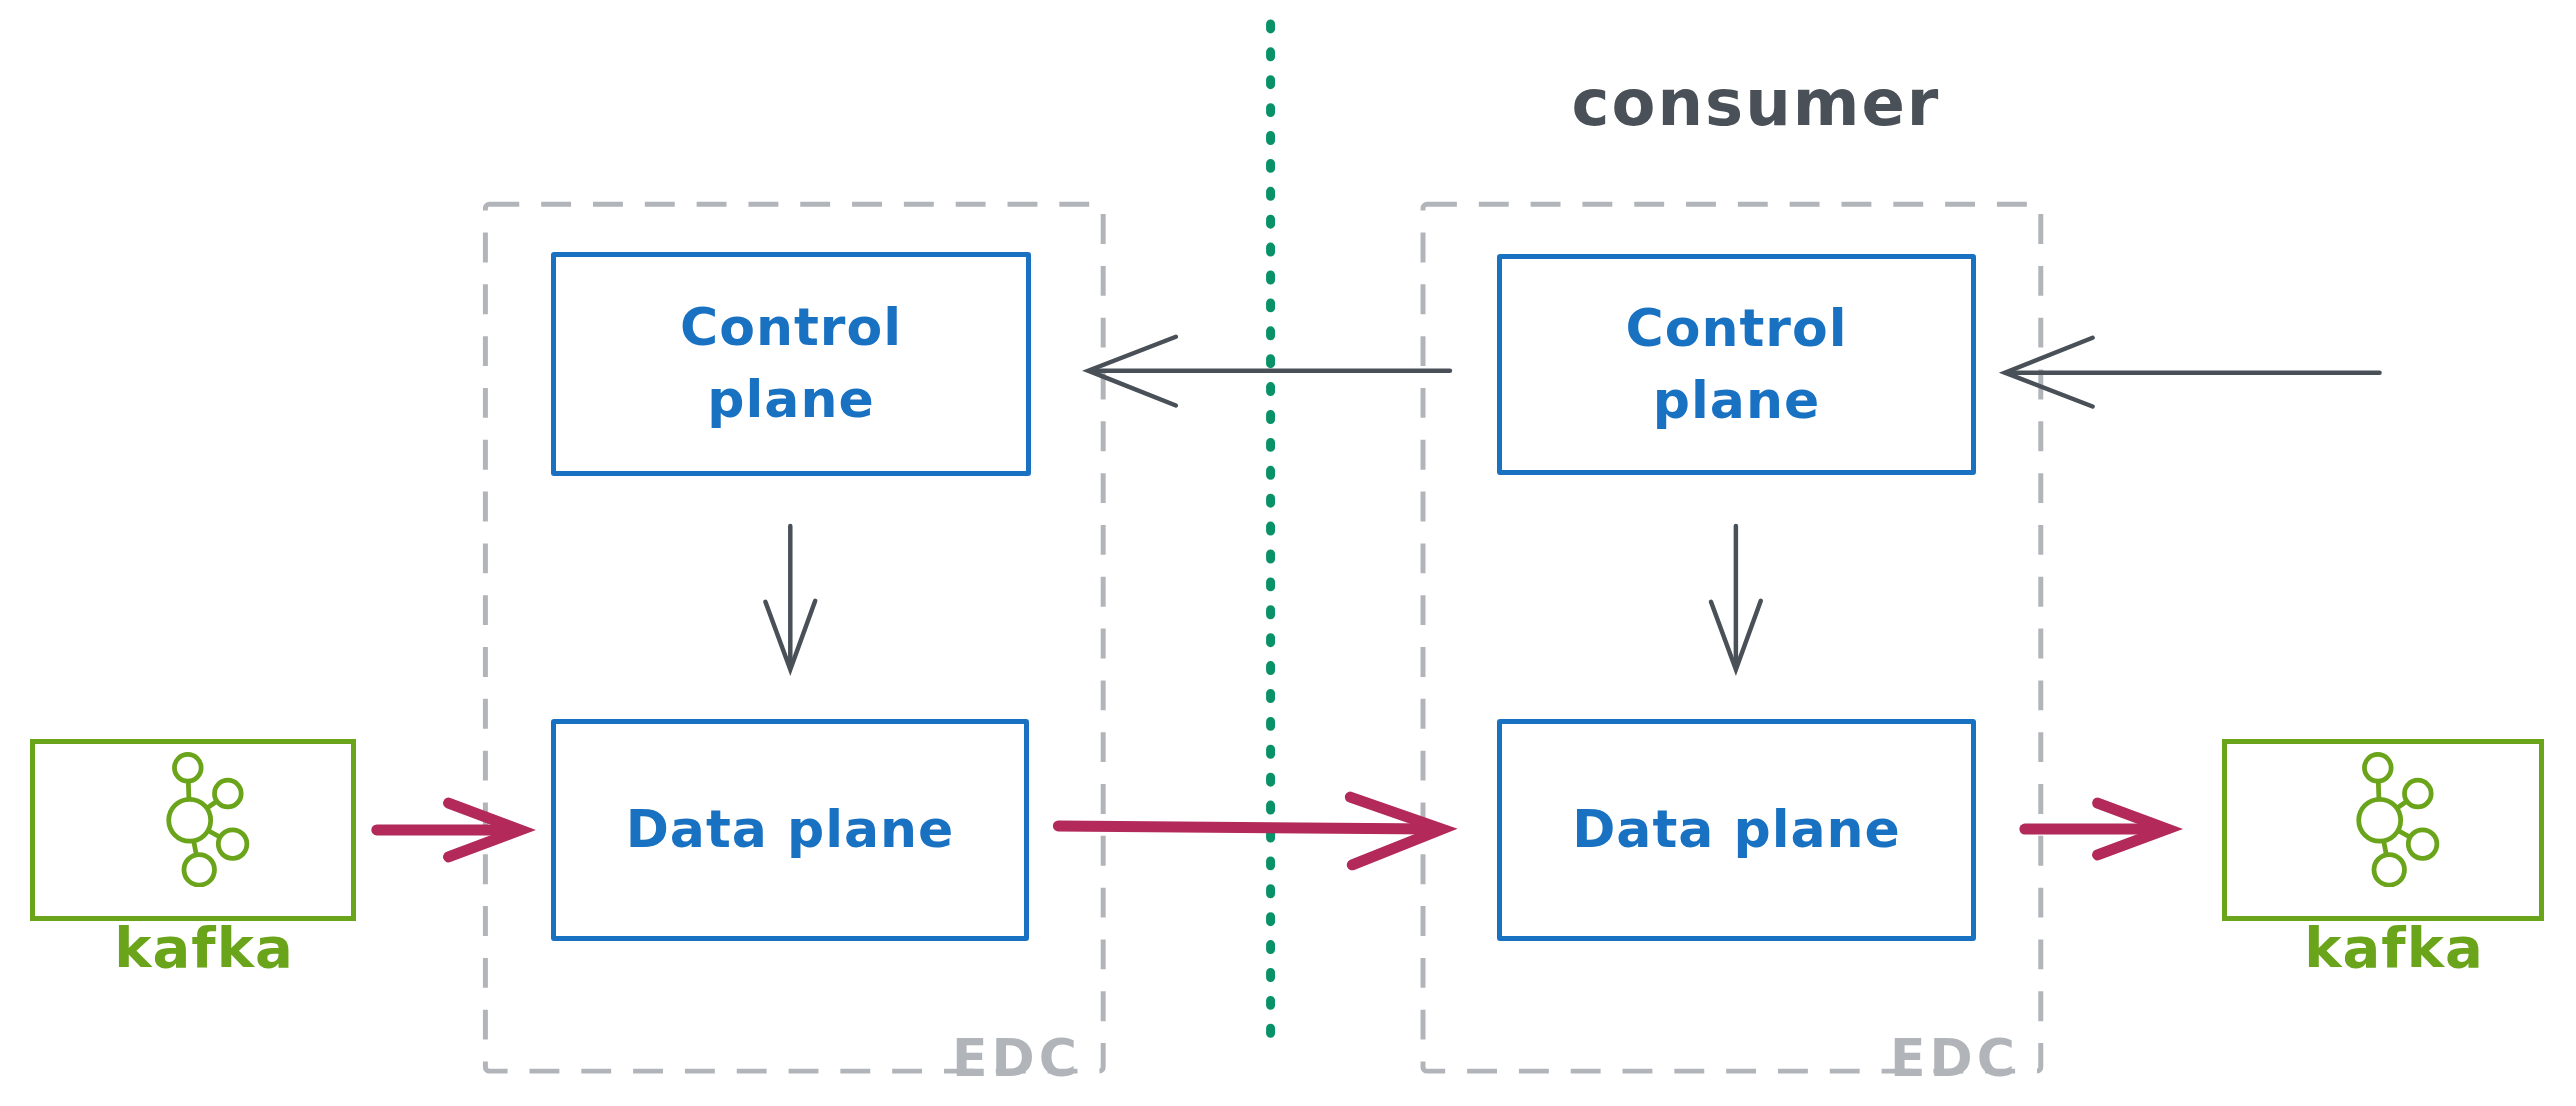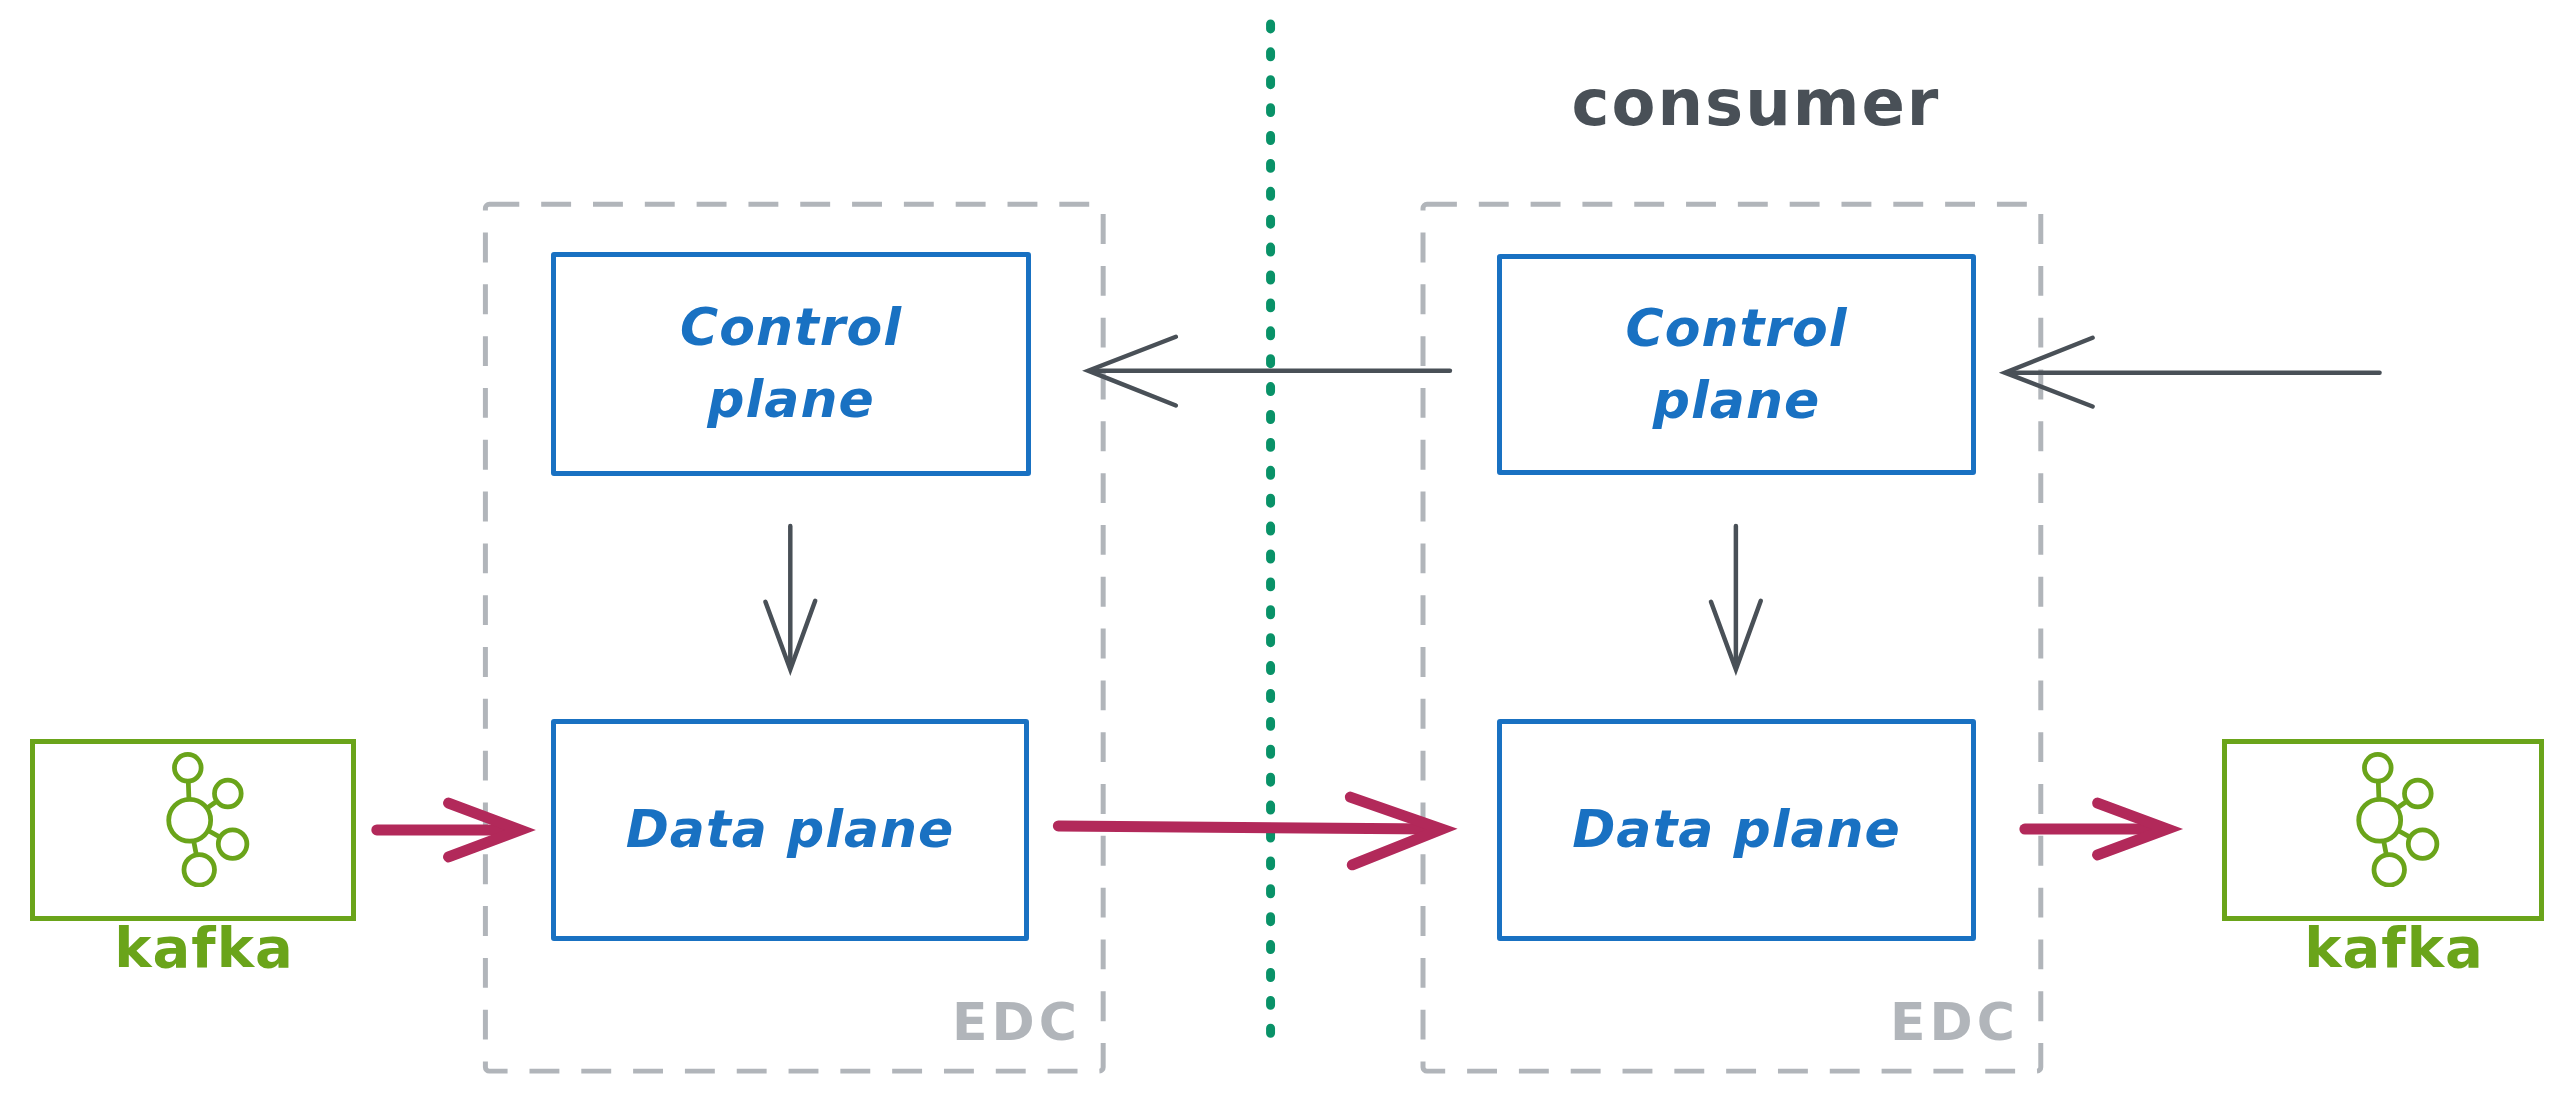--- a/index.html
+++ b/index.html
@@ -49,37 +49,37 @@
     align-items: center;
     justify-content: center;
   }
   .plane-box .plane-label {
     color: var(--blue);
     font-size: 52px;
     font-weight: 600;
     text-align: center;
     line-height: 1.38;
     letter-spacing: 1px;
-    font-style: italic;
   }
   .control-label { width: 299px; }
   .data-label { white-space: nowrap; }
 
   .p-control { left: 551px; top: 252px; width: 470px; height: 214px; }
   .p-data    { left: 551px; top: 719px; width: 468px; height: 212px; }
   .c-control { left: 1497px; top: 254px; width: 469px; height: 211px; }
   .c-data    { left: 1497px; top: 719px; width: 469px; height: 212px; }
 
   
   .edc-label {
     position: absolute;
     color: var(--light-gray);
     font-size: 52px;
     font-weight: 600;
     letter-spacing: 4px;
+    margin-top: 36px;
   }
   .edc-provider { left: 952px;  top: 992px; }
   .edc-consumer { left: 1890px; top: 992px; }
 
   
   .kafka-box {
     position: absolute;
     border: 5px solid var(--green);
     background: #ffffff;
     display: flex;

